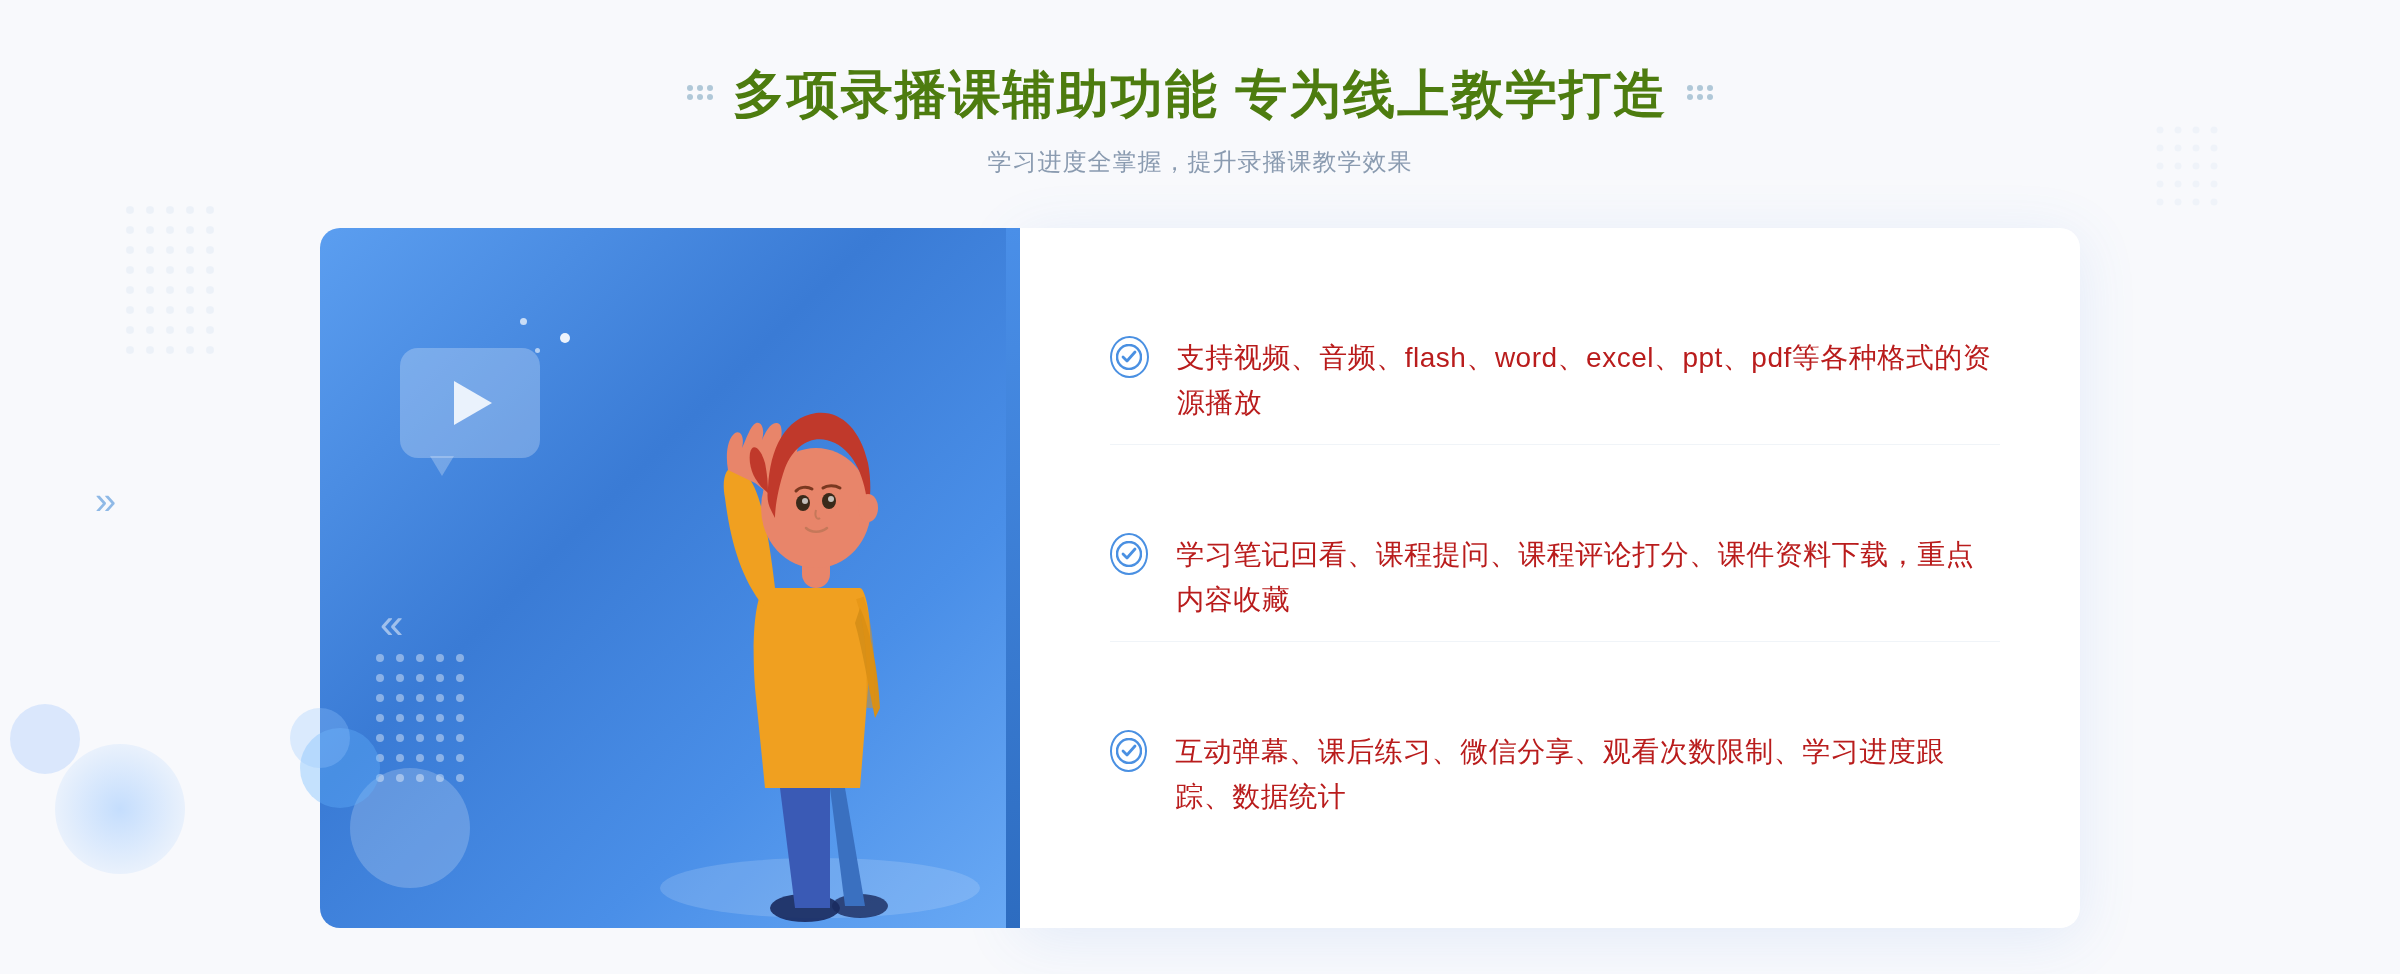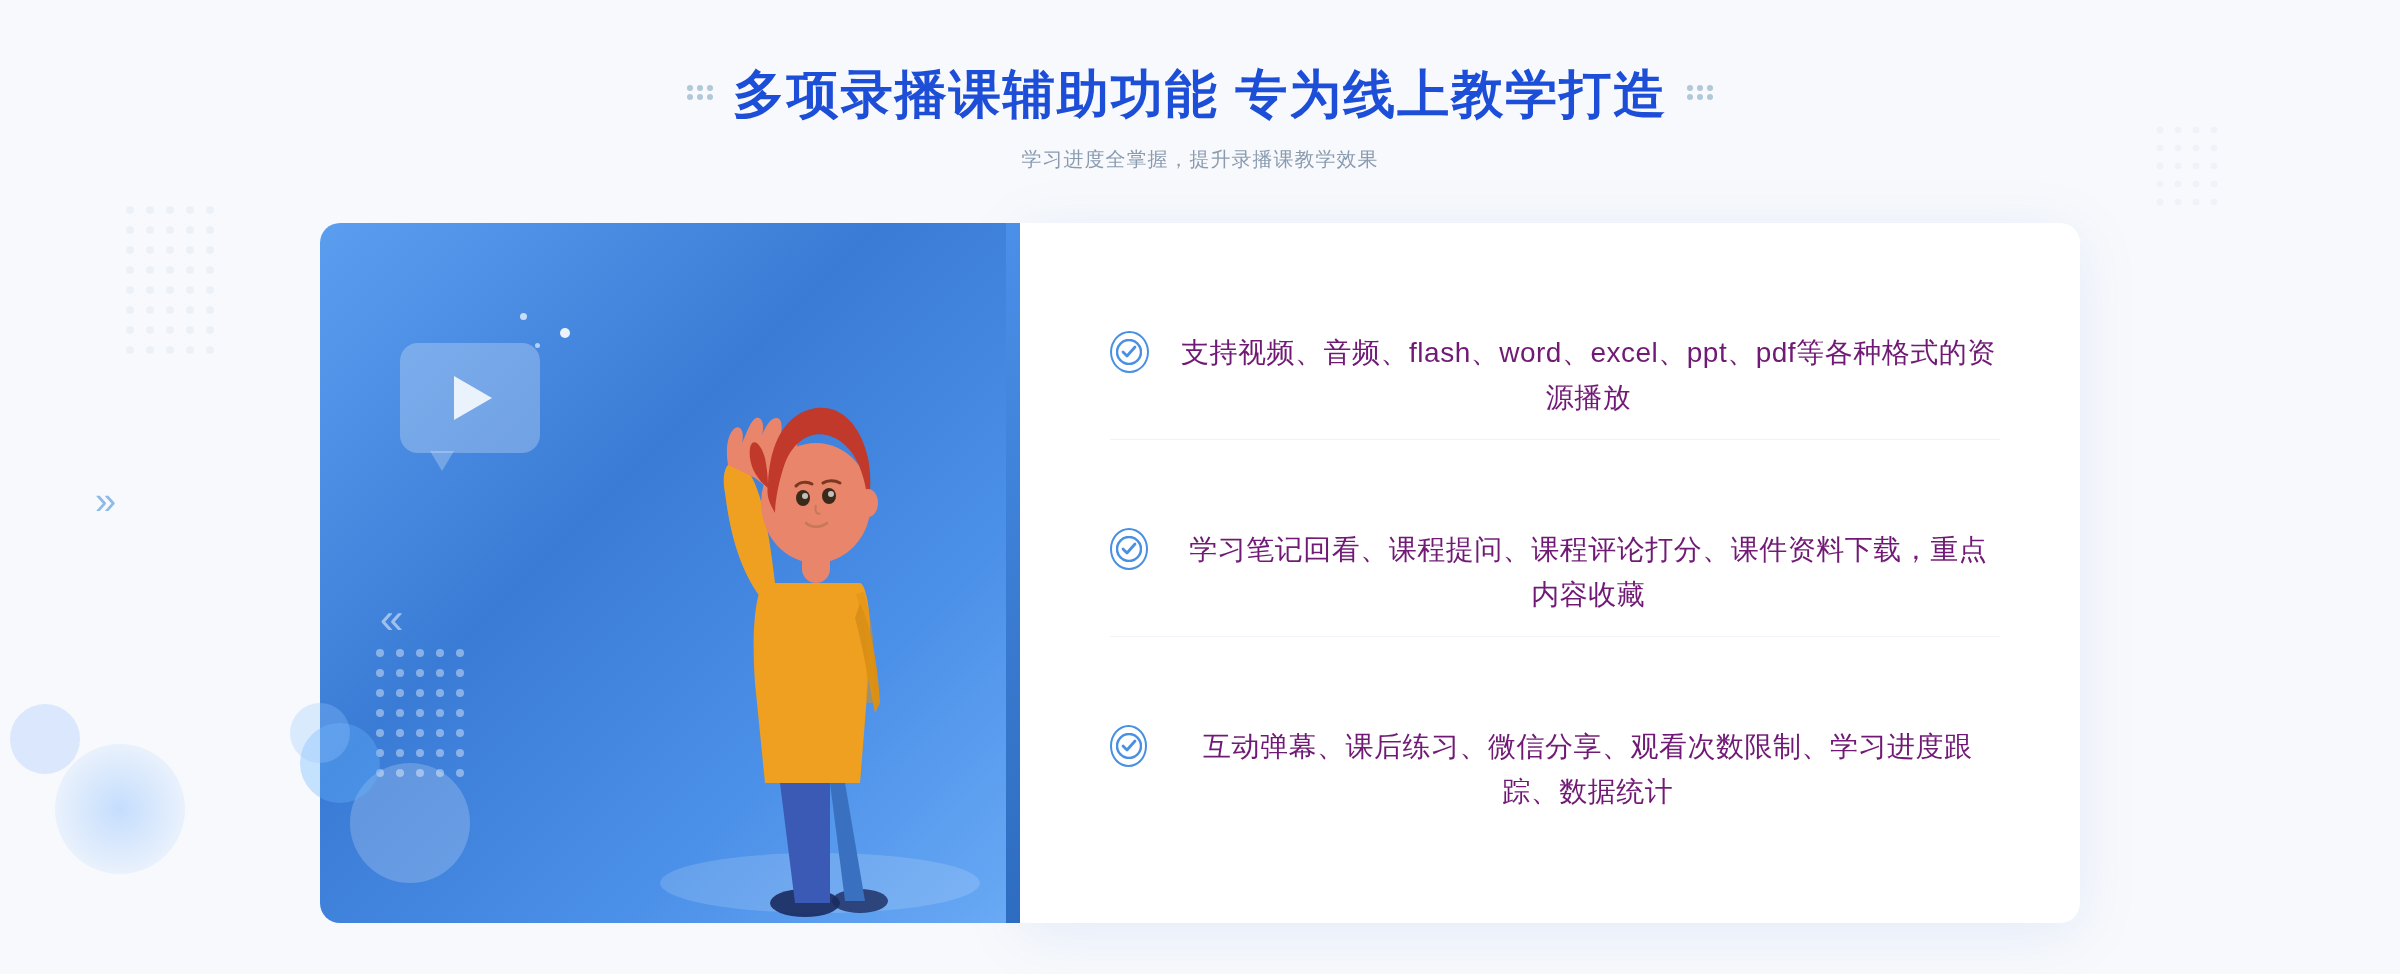--- a/index.html
+++ b/index.html
@@ -75,26 +75,26 @@
 
     .title-decorator {
       display: flex;
       gap: 4px;
       align-items: center;
     }
 
     .main-title {
       font-size: 52px;
       font-weight: 600;
-      color: #1d4ed8;
+      color: #4d7c0f;
       letter-spacing: 2px;
     }
 
     .sub-title {
-      font-size: 20px;
+      font-size: 24px;
       color: #8a9bb0;
       margin-top: 16px;
       letter-spacing: 1px;
     }
 
     
     .content-wrapper {
       width: 1760px;
       display: flex;
       align-items: stretch;
@@ -183,24 +183,23 @@
       border: 2.5px solid #4a90e2;
       display: flex;
       align-items: center;
       justify-content: center;
       color: #4a90e2;
       font-size: 22px;
     }
 
     .feature-text {
       font-size: 28px;
-      color: #701a75;
+      color: #b91c1c;
       line-height: 1.6;
       letter-spacing: 0.5px;
-      text-align: center;
     }
 
     .blue-circle-bottom {
       position: absolute;
       bottom: 40px;
       left: 30px;
       width: 120px;
       height: 120px;
       border-radius: 50%;
       background: rgba(255,255,255,0.2);

